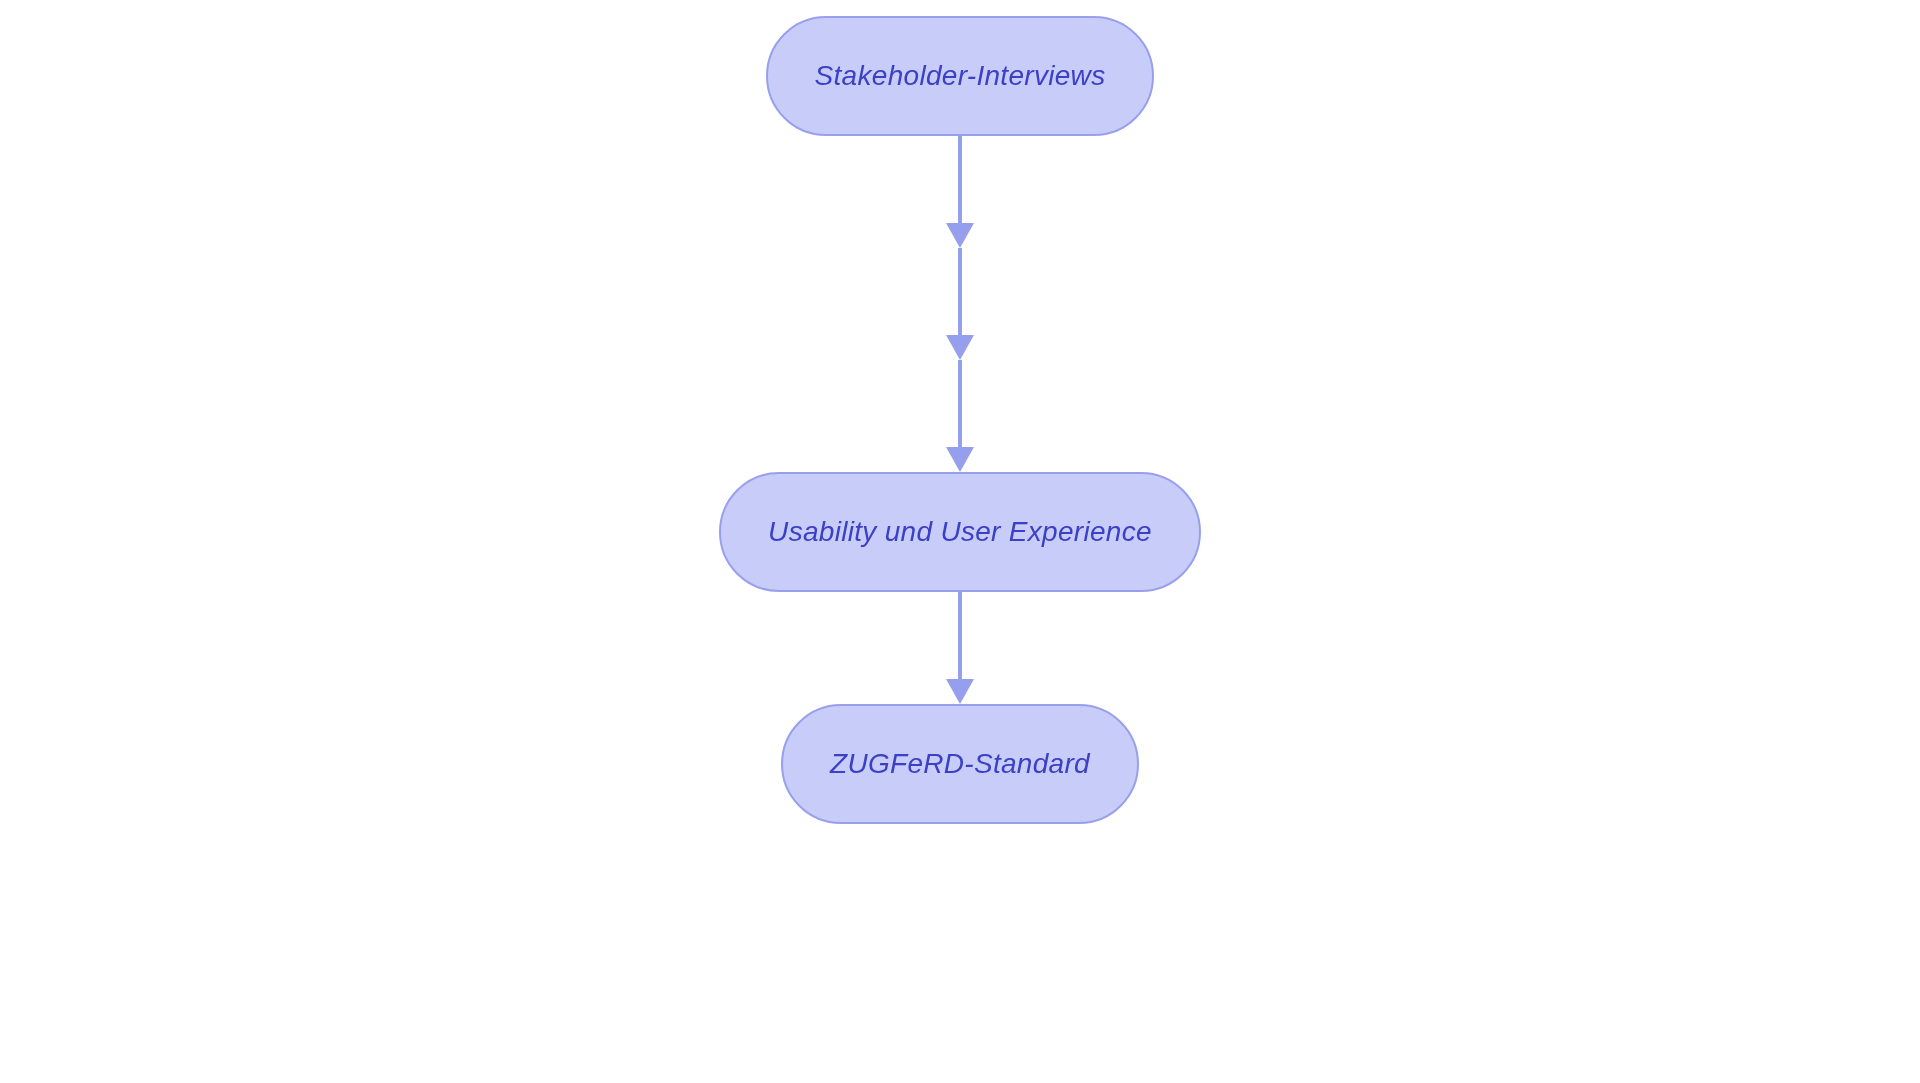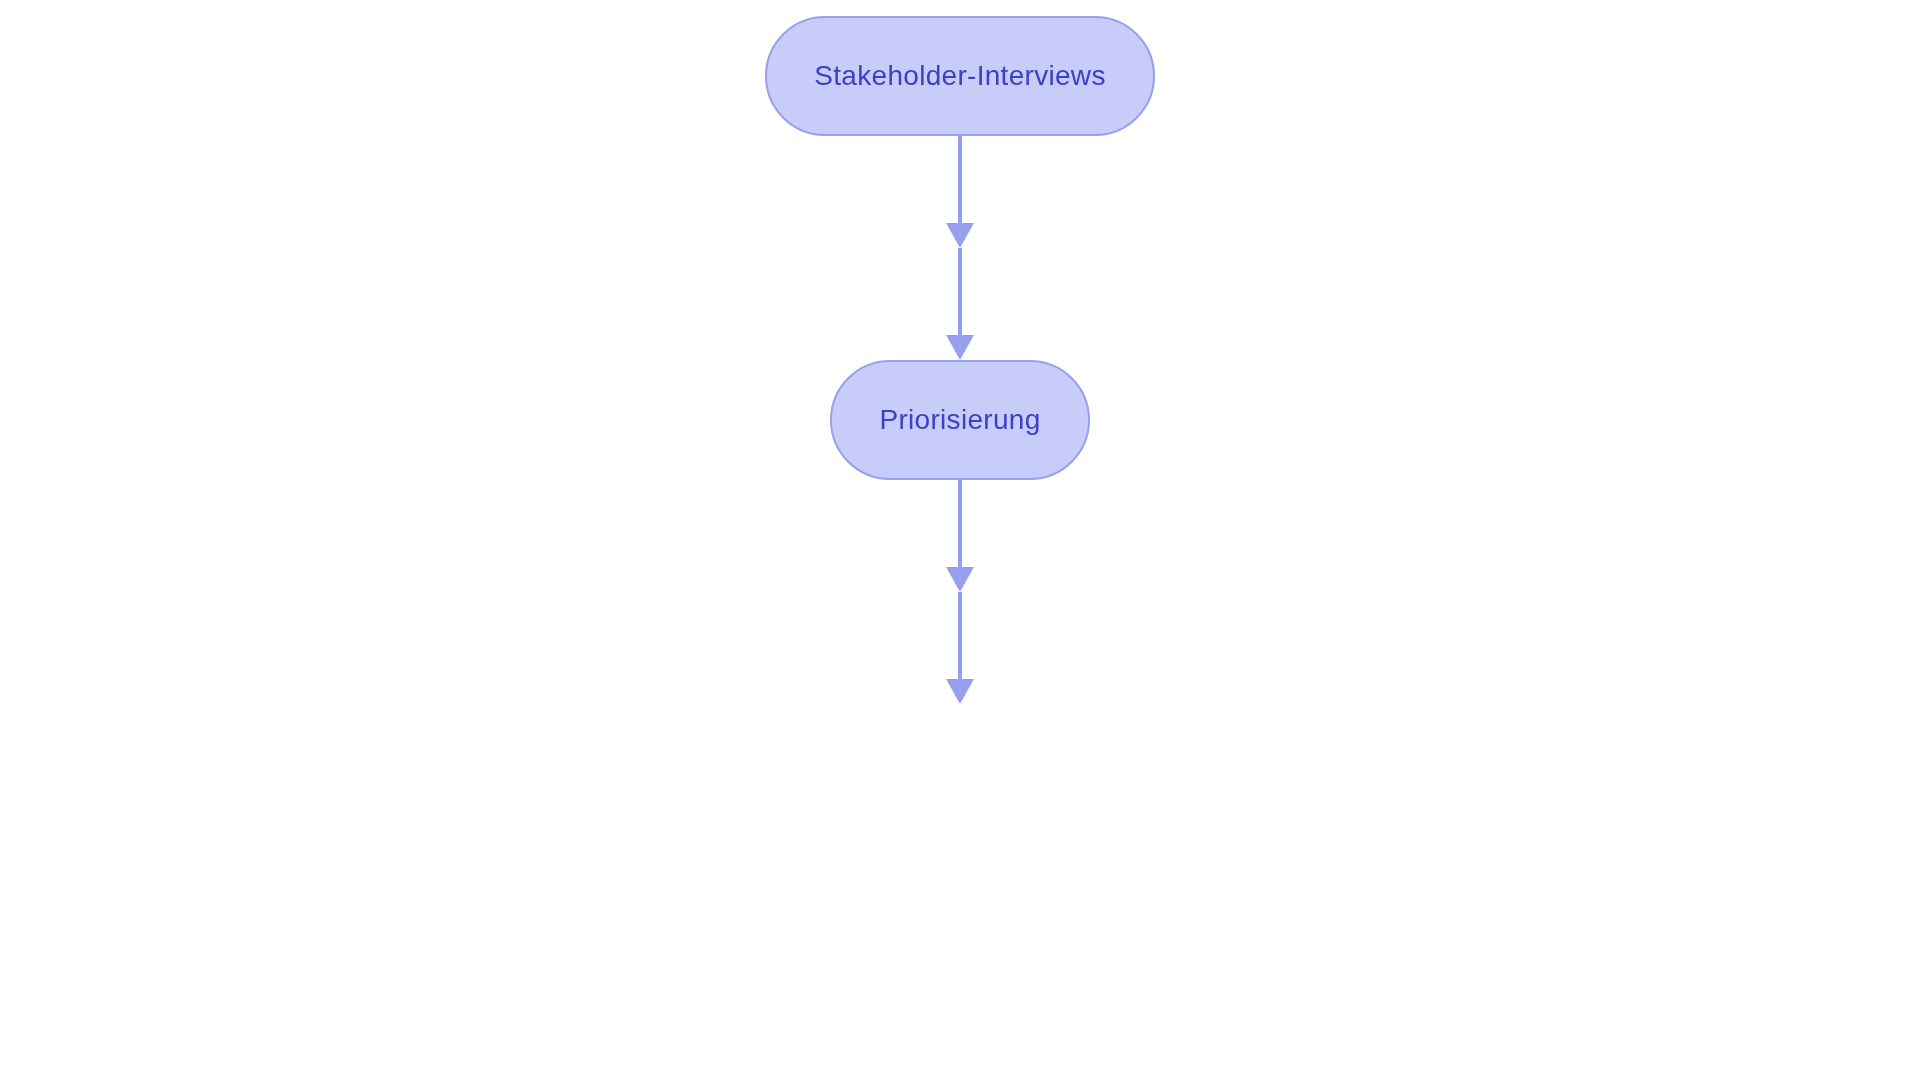--- a/index.html
+++ b/index.html
@@ -38,20 +38,21 @@
     align-items: center;
     justify-content: center;
     padding: 0 47px;
     flex: 0 0 auto;
   }
   .node-label {
     color: var(--node-text);
     font-size: 28px;
     letter-spacing: 0.3px;
     white-space: nowrap;
+    font-style: italic;
   }
   .connector {
     height: 112px;
     display: flex;
     flex-direction: column;
     align-items: center;
     flex: 0 0 auto;
   }
   .connector .line {
     flex: 1 1 auto;
@@ -79,29 +80,32 @@
     <div class="line"></div>
     <div class="head"></div>
   </div>
 
 
   <div class="connector">
     <div class="line"></div>
     <div class="head"></div>
   </div>
 
+
+  <div class="connector">
+    <div class="line"></div>
+    <div class="head"></div>
+  </div>
+
   <div class="node">
-    <span class="node-label">Priorisierung</span>
+    <span class="node-label">Usability und User Experience</span>
   </div>
 
   <div class="connector">
     <div class="line"></div>
     <div class="head"></div>
   </div>
 
-
-  <div class="connector">
-    <div class="line"></div>
-    <div class="head"></div>
+  <div class="node">
+    <span class="node-label">ZUGFeRD-Standard</span>
   </div>
-
 
 </div>
 
 </body></html>

